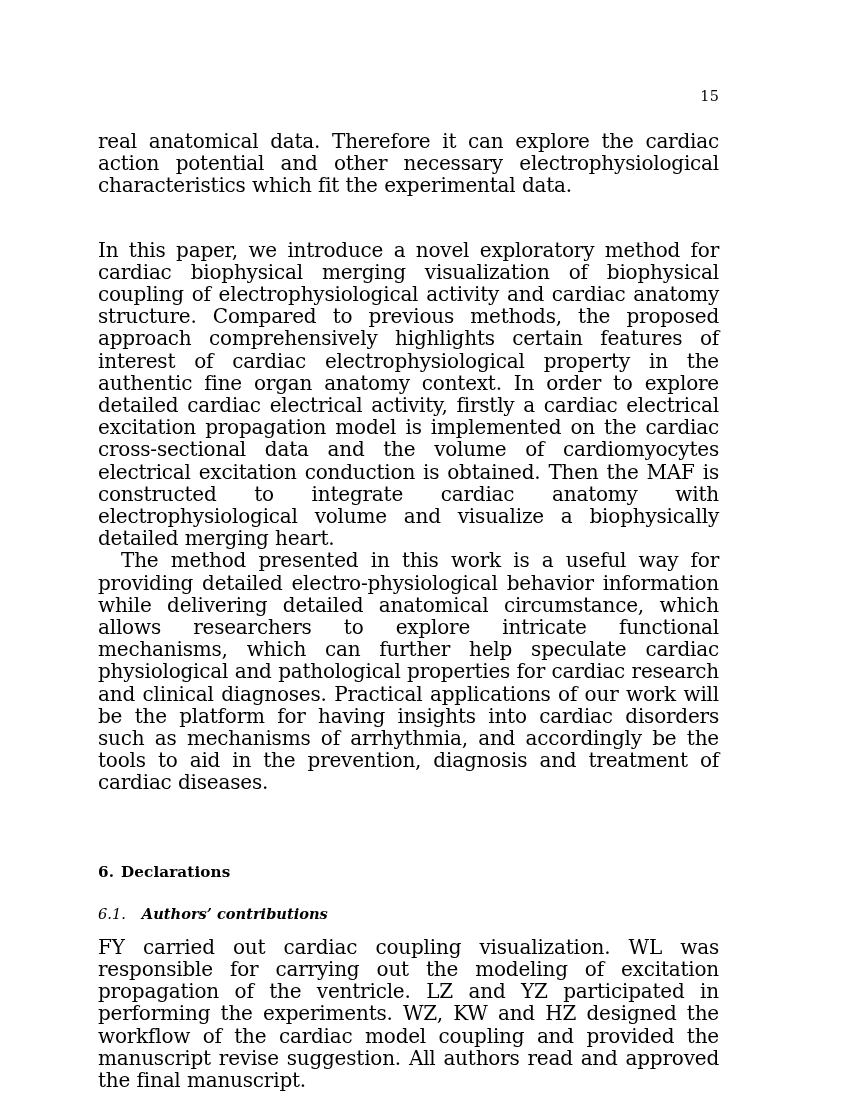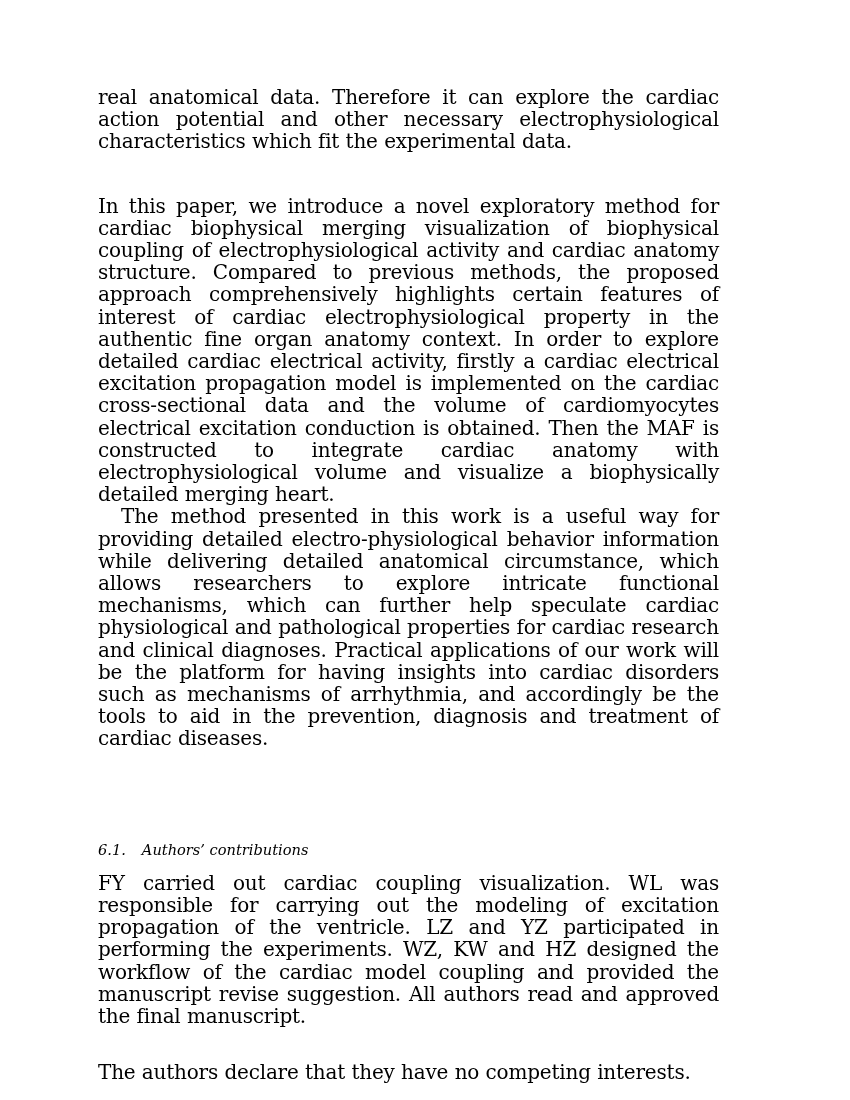--- a/index.html
+++ b/index.html
@@ -74,41 +74,45 @@
     font-style: italic;
     font-family: "DejaVu Serif", "Liberation Serif", serif;
   }
   h3.subsection .num {
     font-style: italic;
     font-weight: normal;
     margin-right: 16px;
   }
   h3.subsection .title {
     font-style: italic;
-    font-weight: normal;
+    font-weight: bold;
   }
 </style>
 </head>
 <body>
 
 <div class="page">
   <div class="content">
 
+    <div class="folio">15</div>
 
     <p class="body">real anatomical data.  Therefore it can explore the cardiac action potential and other necessary electrophysiological characteristics which fit the experimental data.</p>
 
     <div class="gap-before-section"></div>
     <div class="gap-after-section"></div>
     <p class="body">In this paper, we introduce a novel exploratory method for cardiac biophysical merging visualization of biophysical coupling of electrophysiological activity and cardiac anatomy structure.  Compared to previous methods, the proposed approach comprehensively highlights certain features of interest of cardiac electrophysiological property in the authentic fine organ anatomy context.  In order to explore detailed cardiac electrical activity, firstly a cardiac electrical excitation propagation model is implemented on the cardiac cross-sectional data and the volume of cardiomyocytes electrical excitation conduction is obtained.  Then the MAF is constructed to integrate cardiac anatomy with electrophysiological volume and visualize a biophysically detailed merging heart.</p>
     <p class="body indent">The method presented in this work is a useful way for providing detailed electro-physiological behavior information while delivering detailed anatomical circumstance, which allows researchers to explore intricate functional mechanisms, which can further help speculate cardiac physiological and pathological properties for cardiac research and clinical diagnoses.  Practical applications of our work will be the platform for having insights into cardiac disorders such as mechanisms of arrhythmia, and accordingly be the tools to aid in the prevention, diagnosis and treatment of cardiac diseases.</p>
 
     <div class="gap-before-section"></div>
     <div class="gap-after-section"></div>
 
     <div class="gap-before-section"></div>
+    <h2 class="section">
+      <span class="num">6.</span><span class="title">Declarations</span>
+    </h2>
 
     <div class="gap-before-subsec"></div>
     <h3 class="subsection">
       <span class="num">6.1.</span><span class="title">Authors’ contributions</span>
     </h3>
     <div class="gap-after-subsec"></div>
     <p class="body">FY carried out cardiac coupling visualization.  WL was responsible for carrying out the modeling of excitation propagation of the ventricle.  LZ and YZ participated in performing the experiments.  WZ, KW and HZ designed the workflow of the cardiac model coupling and provided the manuscript revise suggestion.  All authors read and approved the final manuscript.</p>
 
     <div class="gap-before-subsec"></div>
     <div class="gap-after-subsec"></div>

